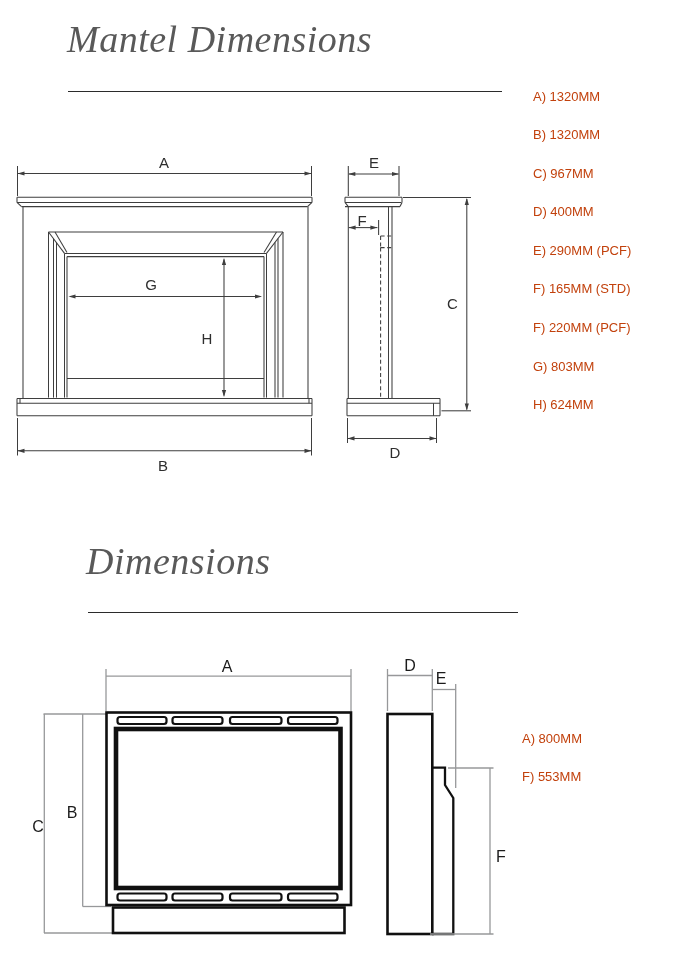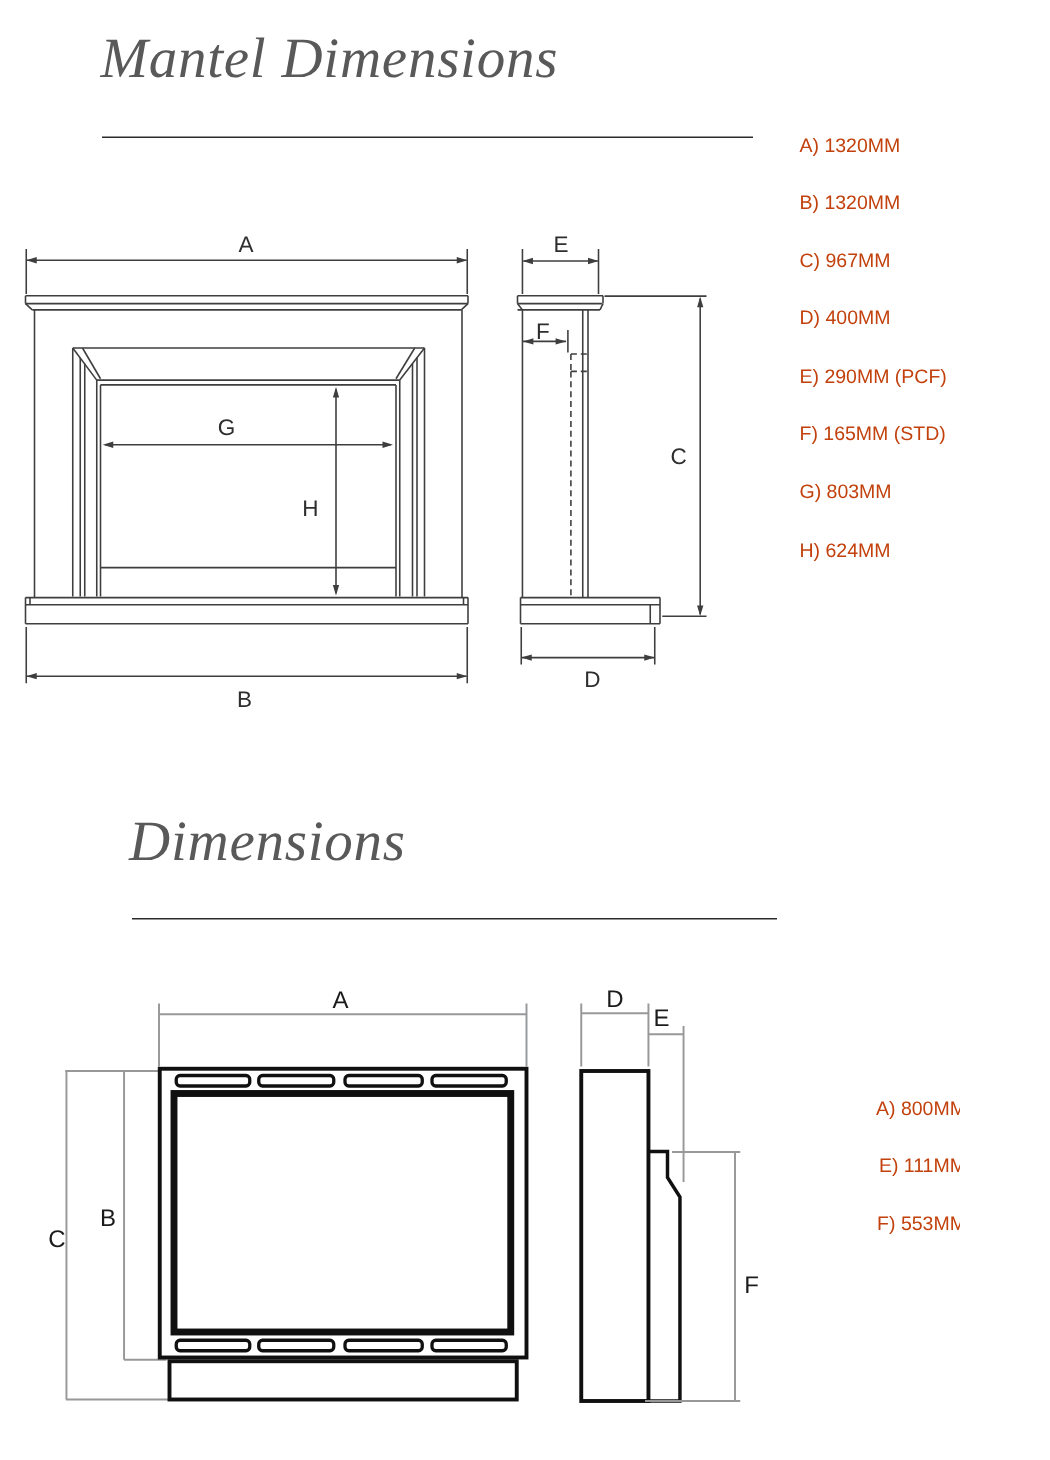--- a/index.html
+++ b/index.html
@@ -11,21 +11,21 @@
   .t2{left:86px;top:539px;}
   .rule{position:absolute;height:0;border-top:1.6px solid #2b2b2b;}
   .r1{left:68px;top:91px;width:434px;}
   .r2{left:88px;top:612px;width:430px;}
   .drawing{position:absolute;left:0;}
   .svg1{top:128px;}
   .svg2{top:630px;}
   .legend{position:absolute;color:#c2410c;font-size:13px;white-space:nowrap;}
   .legend .lrow{line-height:38.6px;height:38.6px;}
   .l1{left:533px;top:77.5px;}
-  .l2{left:584px;top:719.5px;text-align:right;}
+  .l2{left:522px;top:719.5px;}
   
   .s1 line, .s1 path{stroke:#3e3e3e;stroke-width:1.05;fill:none;}
   .s1 polygon{fill:#3e3e3e;stroke:none;}
   .s1 .dash{stroke-dasharray:4 2.6;}
   .s1 text{fill:#2e2e2e;font-family:"Liberation Sans",sans-serif;font-size:15px;}
   
   .s2 .obj{stroke:#101010;stroke-width:2.6;fill:none;}
   .s2 .obj2{stroke:#101010;stroke-width:2.3;fill:none;}
   .s2 .slot{stroke:#101010;stroke-width:2.2;fill:none;}
   .s2 .band{stroke:#101010;stroke-width:4.6;fill:none;}
@@ -163,20 +163,21 @@
     </g>
   </svg>
 
   <div class="legend l1">
     <div class="lrow">A) 1320MM</div>
     <div class="lrow">B) 1320MM</div>
     <div class="lrow">C) 967MM</div>
     <div class="lrow">D) 400MM</div>
     <div class="lrow">E) 290MM (PCF)</div>
     <div class="lrow">F) 165MM (STD)</div>
+    <div class="lrow">F) 220MM (PCF)</div>
     <div class="lrow">G) 803MM</div>
     <div class="lrow">H) 624MM</div>
   </div>
 
   <h1 class="title t2">Dimensions</h1>
   <div class="rule r2"></div>
 
   <svg class="drawing svg2 s2" width="540" height="343" viewBox="0 630 540 343" xmlns="http://www.w3.org/2000/svg">
 
     <g>
@@ -228,17 +229,16 @@
 
       <line class="dim" x1="448" y1="768" x2="493.5" y2="768"></line>
       <line class="dim" x1="430" y1="934" x2="493.5" y2="934"></line>
       <line class="dim" x1="490" y1="768" x2="490" y2="934"></line>
       <text x="501" y="862" text-anchor="middle">F</text>
     </g>
   </svg>
 
   <div class="legend l2">
     <div class="lrow">A) 800MM</div>
-    <div class="lrow">E) 111MM</div>
     <div class="lrow">F) 553MM</div>
   </div>
 
 </div>
 
 </body></html>

